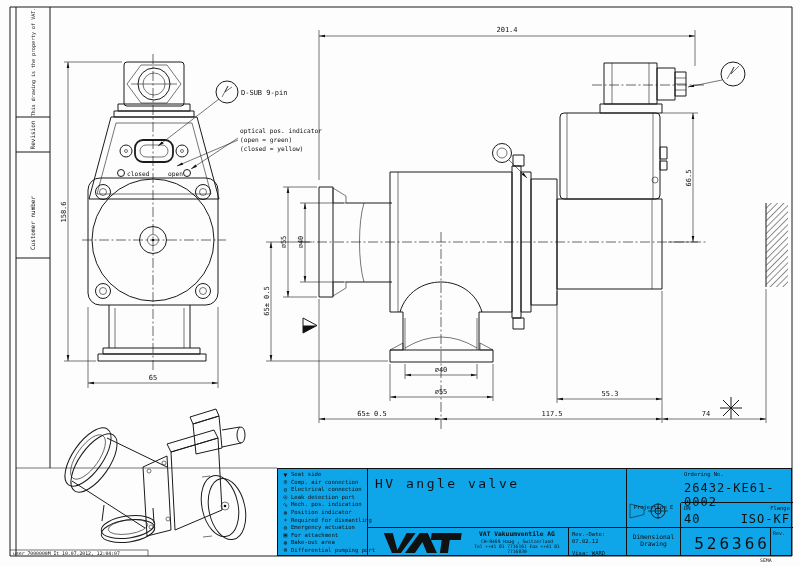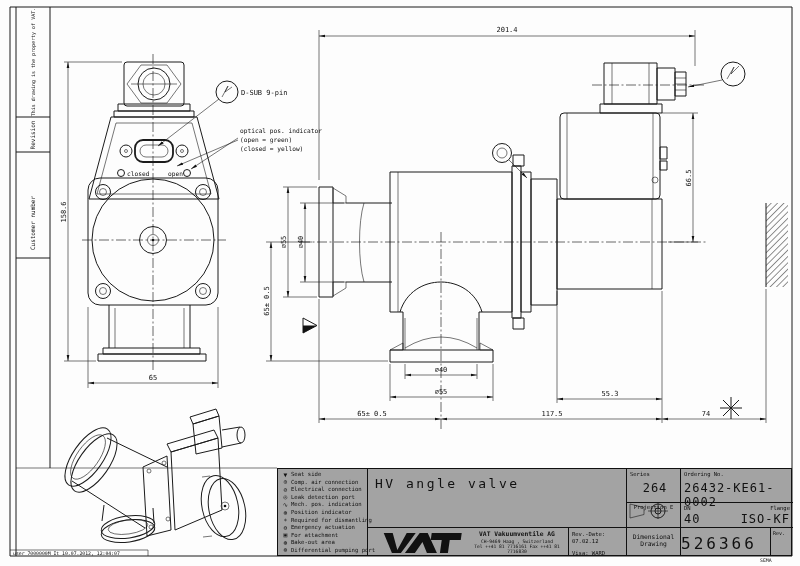--- a/index.html
+++ b/index.html
@@ -11,21 +11,21 @@
   .kb{stroke:#1b1b1b;fill:none;stroke-width:1.8;}
   .cl{stroke:#1b1b1b;fill:none;stroke-width:.65;stroke-dasharray:10 2.5 2 2.5;}
   .dim{font:7px "DejaVu Sans Mono",monospace;fill:#111;}
   .lbl{font:6.2px "DejaVu Sans Mono",monospace;fill:#111;}
   .tiny{font:4.8px "DejaVu Sans Mono",monospace;fill:#111;}
   .strip{font:5px "DejaVu Sans Mono",monospace;fill:#111;}
   .strip6{font:6px "DejaVu Sans Mono",monospace;fill:#111;}
   .fillb{fill:#111;stroke:none;}
   
   .tb{position:absolute;left:277px;top:468px;width:515px;height:88px;
-      border:1.2px solid #111;box-sizing:border-box;background:#a3a3a3;color:#111;}
+      border:1.2px solid #111;box-sizing:border-box;background:#0ea5e9;color:#111;}
   .cell{position:absolute;box-sizing:border-box;border-color:#111;border-style:solid;border-width:0;}
   .sm{font-size:5.5px;line-height:6.5px;}
   .val{font-size:12px;letter-spacing:1px;}
   .legend-row{display:flex;align-items:center;height:7.55px;}
   .legend-ic{width:11px;text-align:center;font-size:6.3px;flex:0 0 11px;}
   .legend-tx{font-size:5.6px;white-space:nowrap;}
 </style>
 </head>
 <body>
 
@@ -374,24 +374,20 @@
       <div style="font-size:4.6px;margin-top:2px;">CH-9469 Haag , Switzerland</div>
       <div style="font-size:4.6px;">Tel ++41 81 7716161 Fax ++41 81 7716830</div>
     </div>
   </div>
 
   <div class="cell" style="left:291px;top:59px;width:58px;height:26.6px;border-right-width:1px;padding:3px 0 0 3px;">
     <div class="sm">Rev.-Date: 07.02.12</div>
     <div class="sm" style="margin-top:6px;">Visa: WARD</div>
   </div>
 
-  <div class="cell" style="left:349px;top:0;width:54px;height:34px;border-right-width:1px;border-bottom-width:1px;padding:1.5px 0 0 3px;">
-    <div class="sm">Series</div>
-    <div class="val" style="text-align:center;margin-top:4px;">264</div>
-  </div>
 
   <div class="cell" style="left:403px;top:0;width:112px;height:34px;border-bottom-width:1px;padding:1.5px 0 0 3px;">
     <div class="sm">Ordering No.</div>
     <div class="val" style="text-align:left;margin-top:4px;">26432-KE61-0002</div>
   </div>
 
   <div class="cell" style="left:349px;top:34px;width:54px;height:25px;border-right-width:1px;border-bottom-width:1px;padding:1px 0 0 0;text-align:center;">
     <div class="sm">Projection E</div>
     <svg width="44" height="16">
       <polygon points="3,1 3,15 17,11.5 17,4.5" class="kt" stroke="#111" fill="none" stroke-width="0.8"></polygon>
@@ -411,21 +407,21 @@
       <span class="val">40</span>
       <span class="val">ISO-KF</span>
     </div>
   </div>
 
   <div class="cell" style="left:349px;top:59px;width:54px;height:26.6px;border-right-width:1px;text-align:center;padding-top:5px;">
     <div style="font-size:6.3px;">Dimensional</div>
     <div style="font-size:6.3px;">Drawing</div>
   </div>
 
-  <div class="cell" style="left:403px;top:59px;width:90px;height:26.6px;border-right-width:1px;text-align:left;padding-top:6px;">
+  <div class="cell" style="left:403px;top:59px;width:90px;height:26.6px;border-right-width:1px;text-align:right;padding-top:6px;">
     <span style="font-size:16px;letter-spacing:3px;">526366</span>
   </div>
 
   <div class="cell" style="left:493px;top:59px;width:22px;height:26.6px;padding:1.5px 0 0 2px;">
     <div style="font-size:5px;">Rev.</div>
   </div>
 </div>
 
 </div>
 

